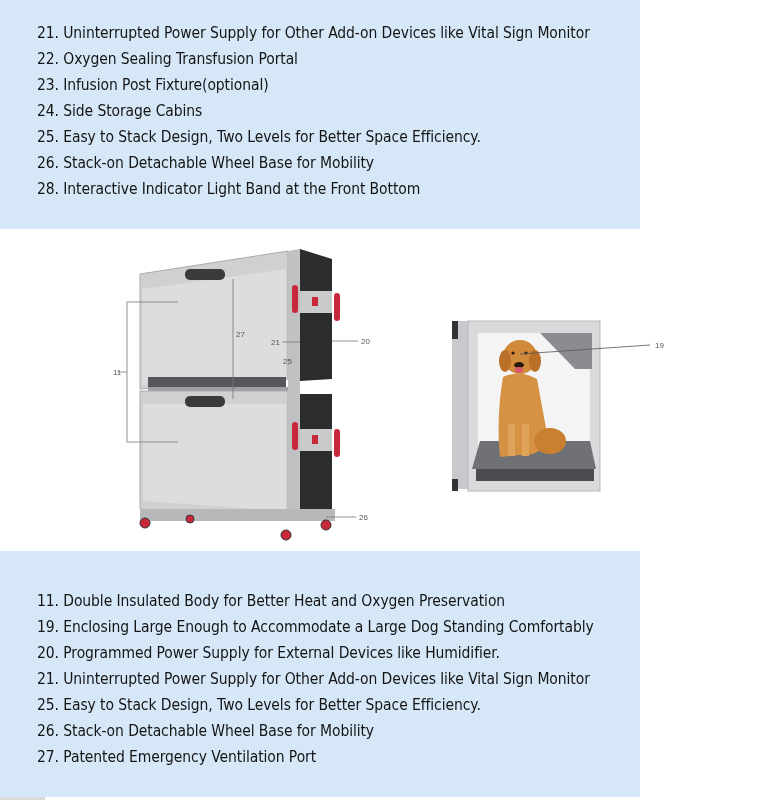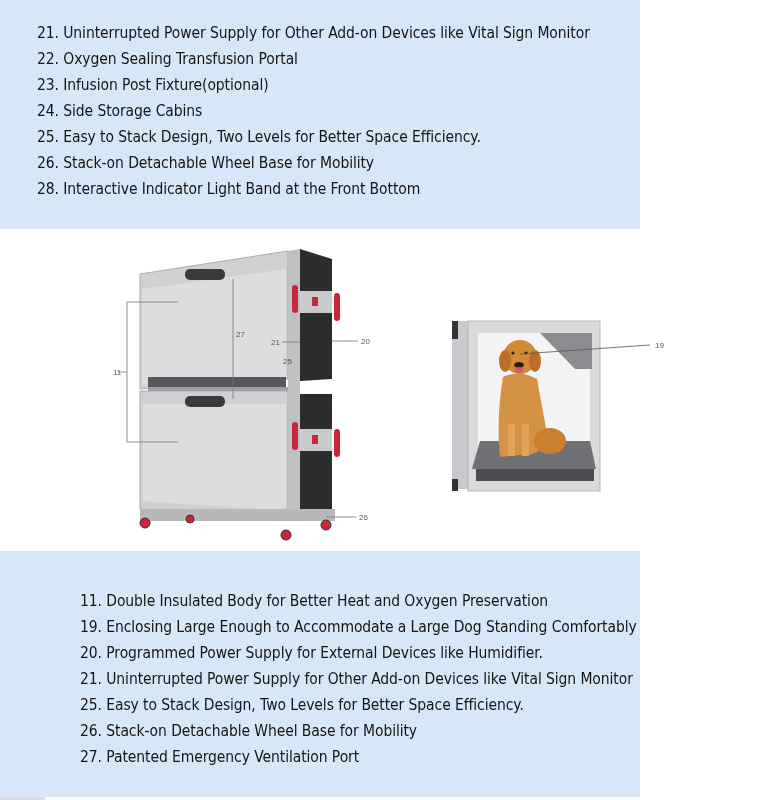--- a/index.html
+++ b/index.html
@@ -5,21 +5,21 @@
     html, body { margin: 0; padding: 0; }
     body {
       width: 760px; height: 800px; overflow: hidden; background: #ffffff;
       font-family: "DejaVu Sans", sans-serif;
     }
     .band-blue { background: #d6e8f8; position: absolute; left: 0; width: 640px; }
     .top-band { top: 0; height: 229px; }
     .bottom-band { top: 551px; height: 246px; }
     .feature-list { list-style: none; margin: 0; padding: 0; position: absolute; left: 37px; }
     .top-band .feature-list { top: 20px; }
-    .bottom-band .feature-list { top: 37px; margin-left: 43px; }
+    .bottom-band .feature-list { top: 37px; }
     .feature-list li {
       font-size: 15px; line-height: 26px; color: #141414; white-space: nowrap;
       letter-spacing: -0.1px; font-family: "DejaVu Sans", sans-serif;
       transform: scaleX(0.93); transform-origin: left center;
     }
     .image-band { position: absolute; left: 0; top: 229px; width: 760px; height: 322px; background: #ffffff; }
     .strip { position: absolute; left: 0; top: 797px; width: 760px; height: 3px; background: #ffffff; }
     .strip .grey { position: absolute; left: 0; top: 0; width: 45px; height: 3px; background: #dcdcdc; }
     .callout { font-family: "Liberation Sans", sans-serif; font-size: 8px; fill: #555; }
   </style>

